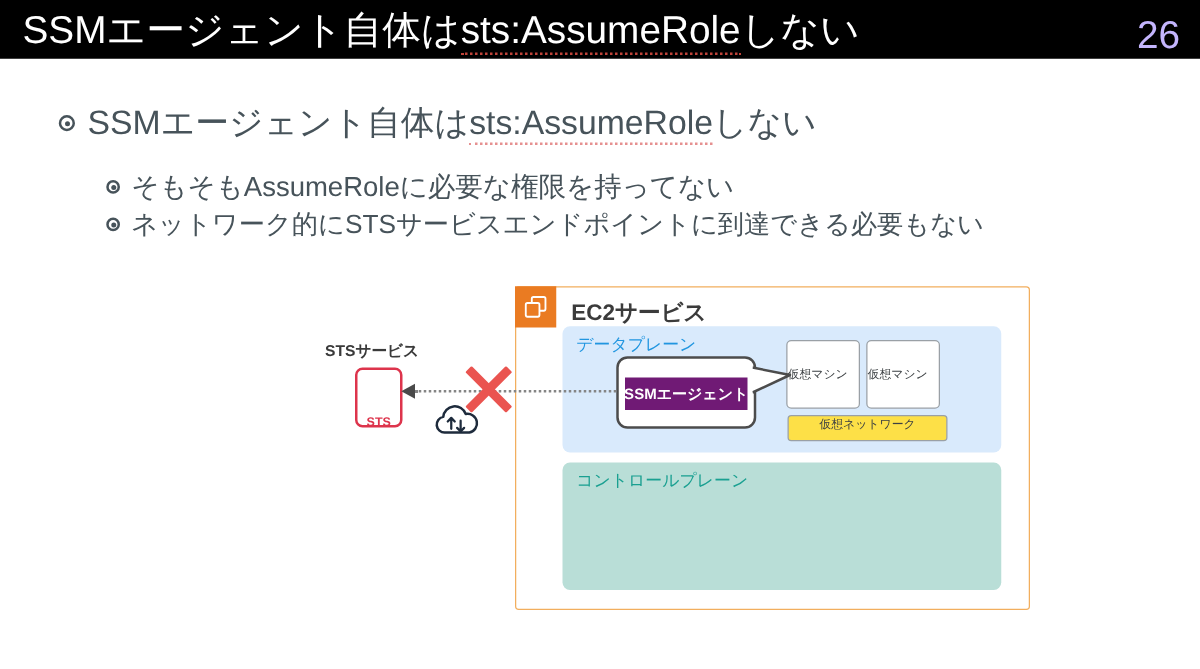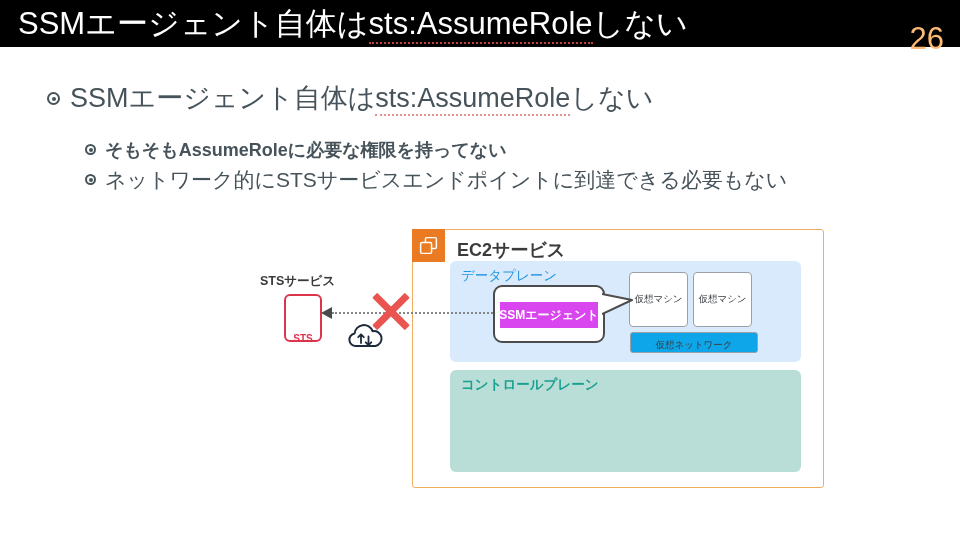--- a/index.html
+++ b/index.html
@@ -11,36 +11,36 @@
   
   .header{
     position:absolute;left:0;top:0;width:960px;height:47px;background:#000000;
     display:flex;align-items:center;
   }
   .header-title{
     margin-left:18px;font-size:31px;color:#ffffff;letter-spacing:0;white-space:nowrap;
   }
   .header-title .squiggle{border-bottom:2px dotted #c0443a;padding-bottom:1px;}
   .page-number{
-    position:absolute;right:16px;top:15px;height:62px;line-height:47px;
-    font-size:31px;color:#fdba74;
+    position:absolute;right:16px;top:4px;height:62px;line-height:47px;
+    font-size:31px;color:#c4b5fd;
   }
   
   .bullet-row{position:absolute;display:flex;align-items:flex-start;color:#47535a;}
   .ring{
     display:inline-block;border:2.5px solid #47535a;border-radius:50%;
     position:relative;flex:none;
   }
   .ring::after{
     content:"";position:absolute;inset:2.5px;background:#47535a;border-radius:50%;
   }
   .bullet-main{left:47px;top:83px;font-size:27px;line-height:31px;}
   .bullet-main .ring{width:9px;height:9px;margin:9px 10px 0 0;}
   .bullet-main .squiggle{border-bottom:2px dotted #e59090;padding-bottom:1px;}
-  .bullet-sub1{left:85px;top:139px;font-size:18px;line-height:22px;font-weight:bold;}
+  .bullet-sub1{left:85px;top:139px;font-size:22px;line-height:22px;}
   .bullet-sub2{left:85px;top:169px;font-size:21px;line-height:22px;}
   .bullet-sub1 .ring,.bullet-sub2 .ring{width:7px;height:7px;border-width:2px;margin:5px 9px 0 0;}
   .bullet-sub1 .ring::after,.bullet-sub2 .ring::after{inset:1.5px;}
   
   .abs{position:absolute;}
   
   .sts-label{left:260px;top:273px;font-size:12.5px;font-weight:bold;color:#3a3a3a;}
   .sts-icon{
     left:284px;top:294px;width:38px;height:48px;background:#fff;
     border:2.5px solid #dd344c;border-radius:6px;box-sizing:border-box;
@@ -79,41 +79,41 @@
     left:450px;top:261px;width:351px;height:101px;background:#d9eafc;border-radius:6px;
   }
   .data-plane-label{left:461px;top:267px;font-size:13.5px;font-weight:normal;color:#2196e0;}
   
   .bubble{
     left:493px;top:285px;width:112px;height:58px;background:#fff;
     border:2px solid #4c4c4c;border-radius:9px;box-sizing:border-box;z-index:3;
   }
   .bubble-tail{left:602px;top:290px;z-index:4;}
   .ssm-box{
-    left:500px;top:302px;width:98px;height:26px;background:#d946ef;z-index:4;
+    left:500px;top:302px;width:98px;height:26px;background:#701a75;z-index:4;
     display:flex;align-items:center;justify-content:center;
     color:#fff;font-size:12px;font-weight:bold;white-space:nowrap;
   }
   
   .vm{
     top:272px;width:59px;height:55px;background:#fff;border:1px solid #9aa0a6;
-    border-radius:4px;box-sizing:border-box;display:flex;align-items:center;justify-content:center;
+    border-radius:4px;box-sizing:border-box;display:flex;align-items:center;
     font-size:9.5px;color:#3c4043;white-space:nowrap;
   }
   .vm1{left:629px;} .vm2{left:693px;}
   .vnet{
-    left:630px;top:332px;width:128px;height:21px;background:#0ea5e9;border:1px solid #9aa0a6;
-    border-radius:3px;box-sizing:border-box;display:flex;align-items:flex-end;justify-content:center;
+    left:630px;top:332px;width:128px;height:21px;background:#fde047;border:1px solid #9aa0a6;
+    border-radius:3px;box-sizing:border-box;display:flex;align-items:flex-start;justify-content:center;
     font-size:9.5px;color:#3c4043;white-space:nowrap;
   }
   
   .control-plane{
     left:450px;top:370px;width:351px;height:102px;background:#b9ded7;border-radius:6px;
   }
-  .control-plane-label{left:461px;top:376px;font-size:13.5px;font-weight:bold;color:#1aa091;}
+  .control-plane-label{left:461px;top:376px;font-size:13.5px;font-weight:normal;color:#1aa091;}
 </style>
 </head>
 <body>
 
 <div class="header">
   <div class="header-title"><span>SSMエージェント自体は</span><span class="squiggle">sts:AssumeRole</span><span>しない</span></div>
   <div class="page-number">26</div>
 </div>
 
 <div class="bullet-row bullet-main">

